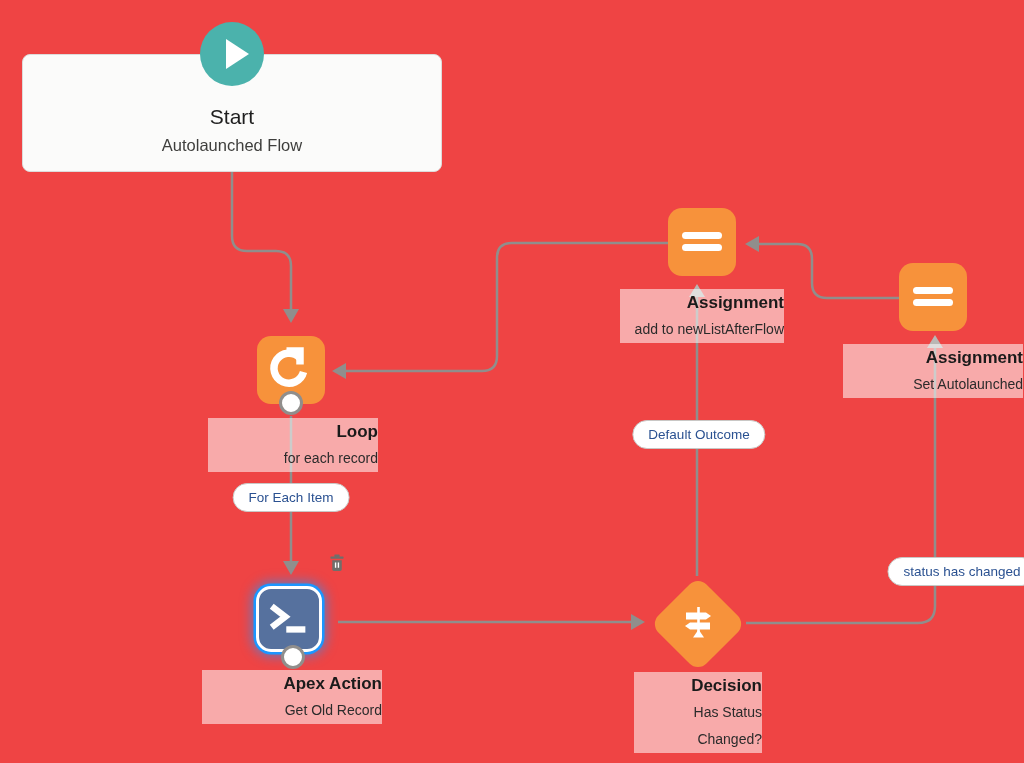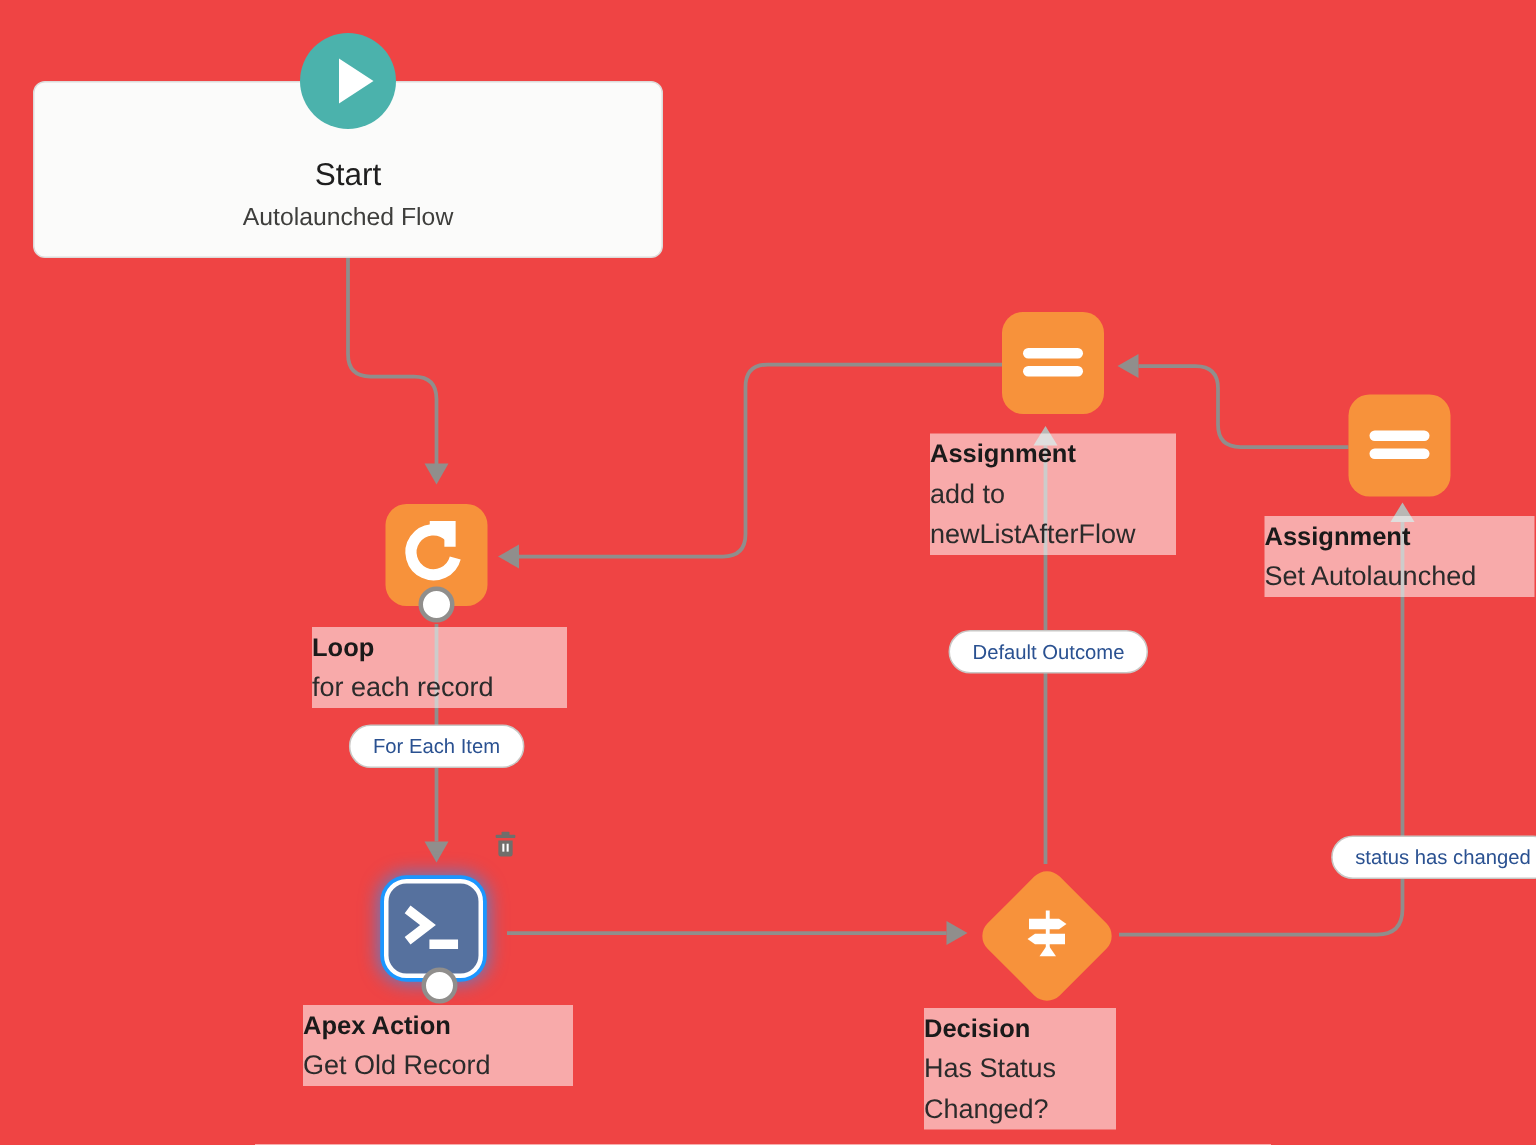--- a/index.html
+++ b/index.html
@@ -47,29 +47,29 @@
   .start-sub   { font-size:16.5px; color:#3E3E3C; line-height:26px; }
   
   .port {
     position:absolute; width:24px; height:24px; border-radius:50%;
     background:#fff; border:3px solid #908E8C; z-index:5;
   }
   .loop-port { left:279px; top:391px; }
   .apex-port { left:281px; top:645px; }
   
   .node-label {
-    position:absolute; z-index:2; text-align:left;
+    position:absolute; z-index:2; text-align:right;
     transform:translateX(-50%);
     background:rgba(255,255,255,.55);
   }
   .node-label .title { font-size:17px; font-weight:700; color:#1a1a1a; line-height:27px; }
-  .node-label .sub   { font-size:18px; color:#2b2b2b; line-height:27px; }
+  .node-label .sub   { font-size:14px; color:#2b2b2b; line-height:27px; }
   .loop-label     { left:293px; top:418px; width:170px; }
   .apex-label     { left:292px; top:670px; width:180px; }
-  .decision-label { left:680px; top:672px; width:128px; }
+  .decision-label { left:698px; top:672px; width:128px; }
   .assign-add-label { left:702px; top:289px; width:164px; }
   .assign-set-label { left:933px; top:344px; width:180px; }
   
   .pill {
     position:absolute; z-index:6; transform:translateX(-50%);
     height:29px; padding:0 15px; background:#fff;
     border:1px solid #C9C7C5; border-radius:15px;
     display:flex; align-items:center; justify-content:center;
     font-size:13.5px; font-weight:500; color:#2A5191; white-space:nowrap;
     cursor:pointer;

